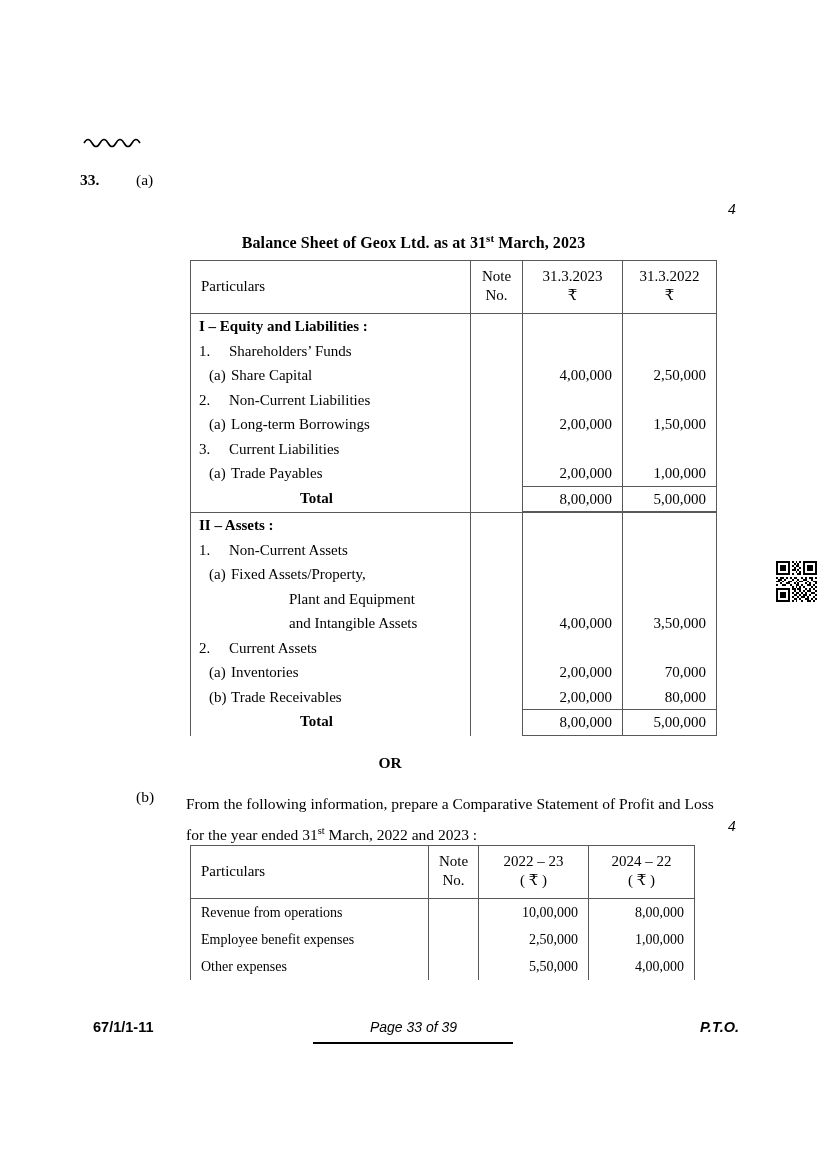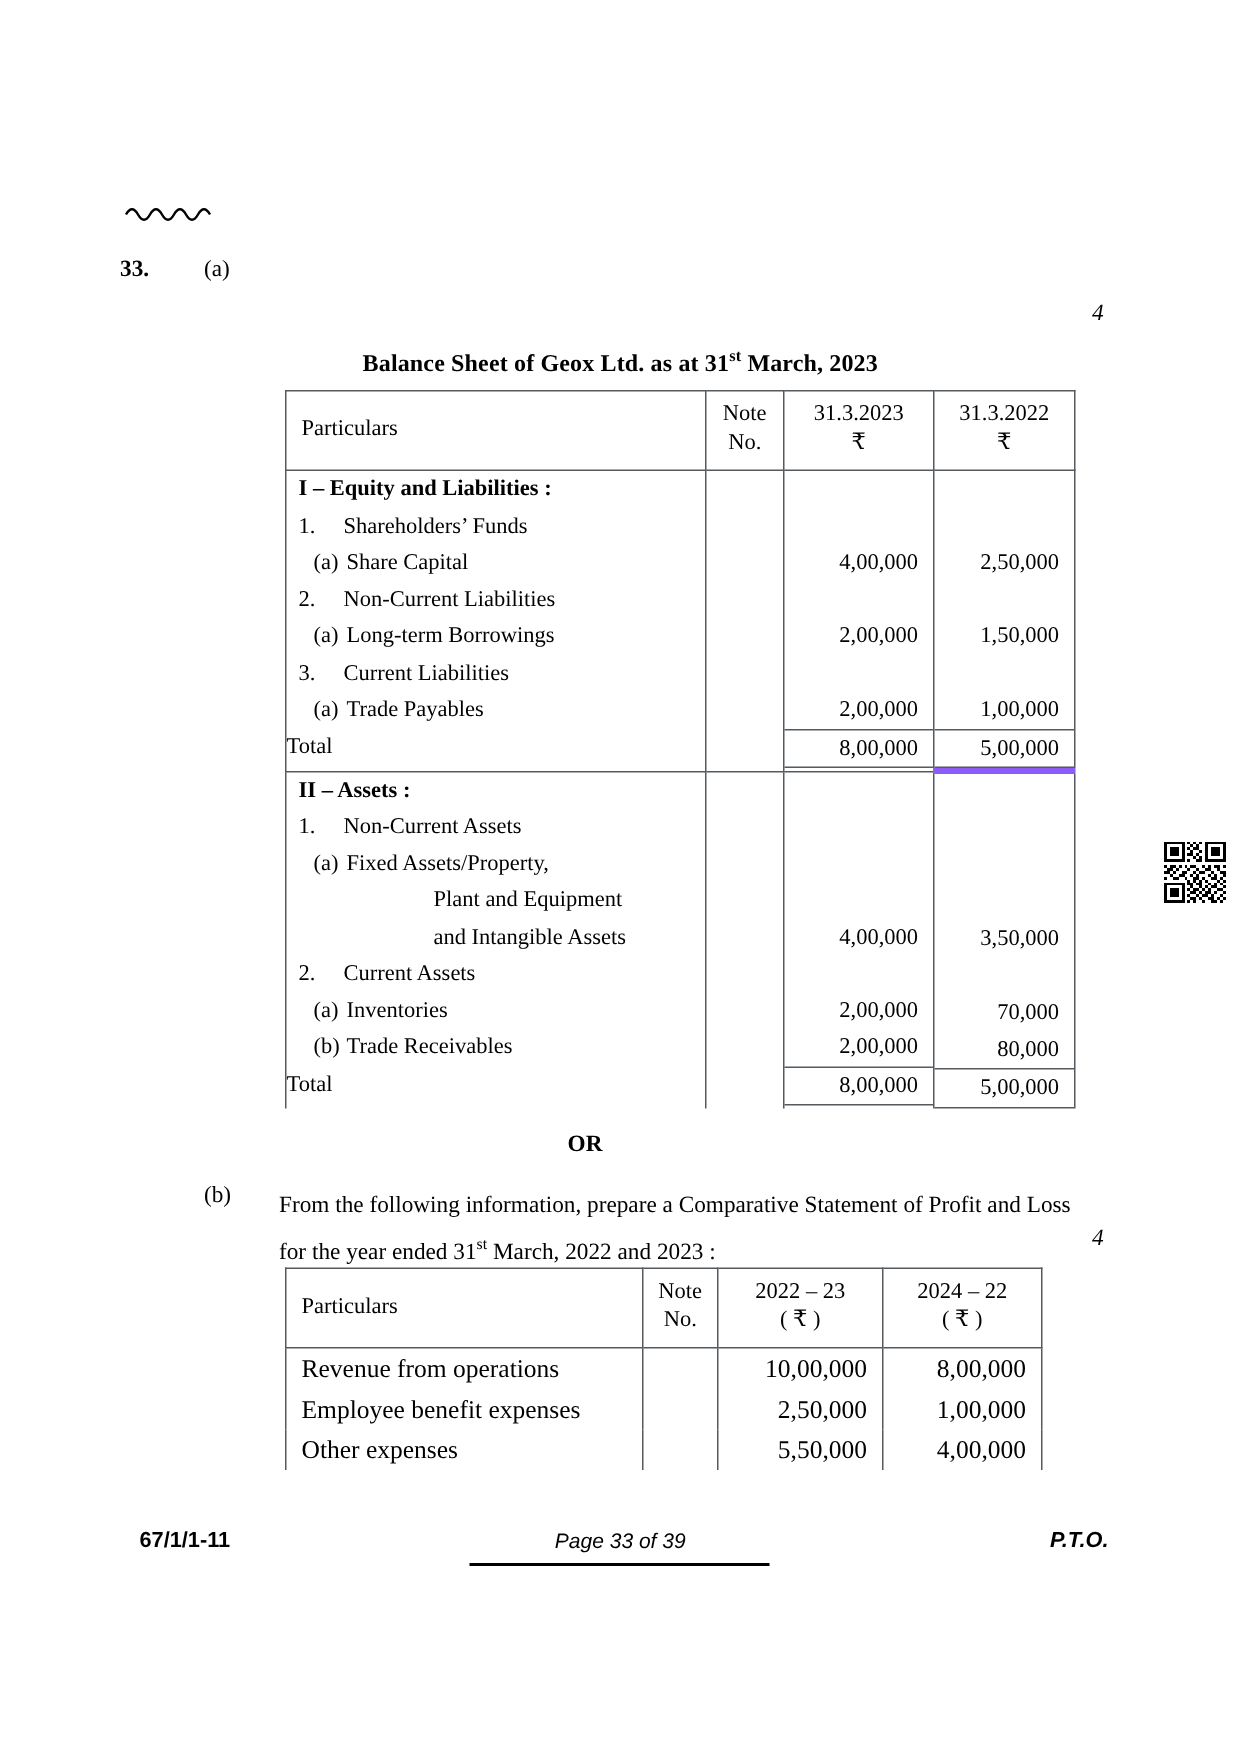--- a/index.html
+++ b/index.html
@@ -163,22 +163,22 @@
     box-sizing: border-box;
   }
   .lvl2-tag {
     display: inline-block;
     width: 40px;
     padding-left: 18px;
     box-sizing: border-box;
   }
   .cont { padding-left: 98px; }
   .total-lbl {
-    font-weight: normal;
-    text-align: left;
+    font-weight: bold;
+    text-align: center;
     padding-right: 28px;
   }
   .amt {
     text-align: right;
     padding-right: 10px;
   }
   .amt-total {
     border-top: 1px solid #555a5e;
     border-bottom: 1px solid #555a5e;
   }
@@ -189,21 +189,21 @@
     top: 845px;
     width: 504px;
   }
   #table2 .c-part { width: 238px; }
   #table2 .c-note { width: 50px; }
   #table2 .c-y1   { width: 110px; }
   #table2 .c-y2   { width: 106px; }
   #table2 .t2-row td {
     height: 27px;
     line-height: 27px;
-    font-size: 17px;
+    font-size: 14px;
     border-top: none;
     border-bottom: none;
   }
   #table2 .t2-row td.lbl {
     padding-left: 10px;
     text-align: left;
   }
   #table2 .t2-row td.num {
     text-align: right;
     padding-right: 10px;
@@ -367,21 +367,21 @@
         <div class="row-line">&nbsp;</div>
         <div class="row-line">&nbsp;</div>
         <div class="row-line">&nbsp;</div>
         <div class="row-line">&nbsp;</div>
         <div class="row-line amt">4,00,000</div>
         <div class="row-line">&nbsp;</div>
         <div class="row-line amt">2,00,000</div>
         <div class="row-line amt">2,00,000</div>
         <div class="row-line amt amt-total">8,00,000</div>
       </td>
-      <td class="amt-pane" style="border-top:4px solid #8b5cf6;">
+      <td class="amt-pane" style="border-top:1px solid #8b5cf6;">
         <div class="row-line">&nbsp;</div>
         <div class="row-line">&nbsp;</div>
         <div class="row-line">&nbsp;</div>
         <div class="row-line">&nbsp;</div>
         <div class="row-line amt">3,50,000</div>
         <div class="row-line">&nbsp;</div>
         <div class="row-line amt">70,000</div>
         <div class="row-line amt">80,000</div>
         <div class="row-line amt amt-total">5,00,000</div>
       </td>

